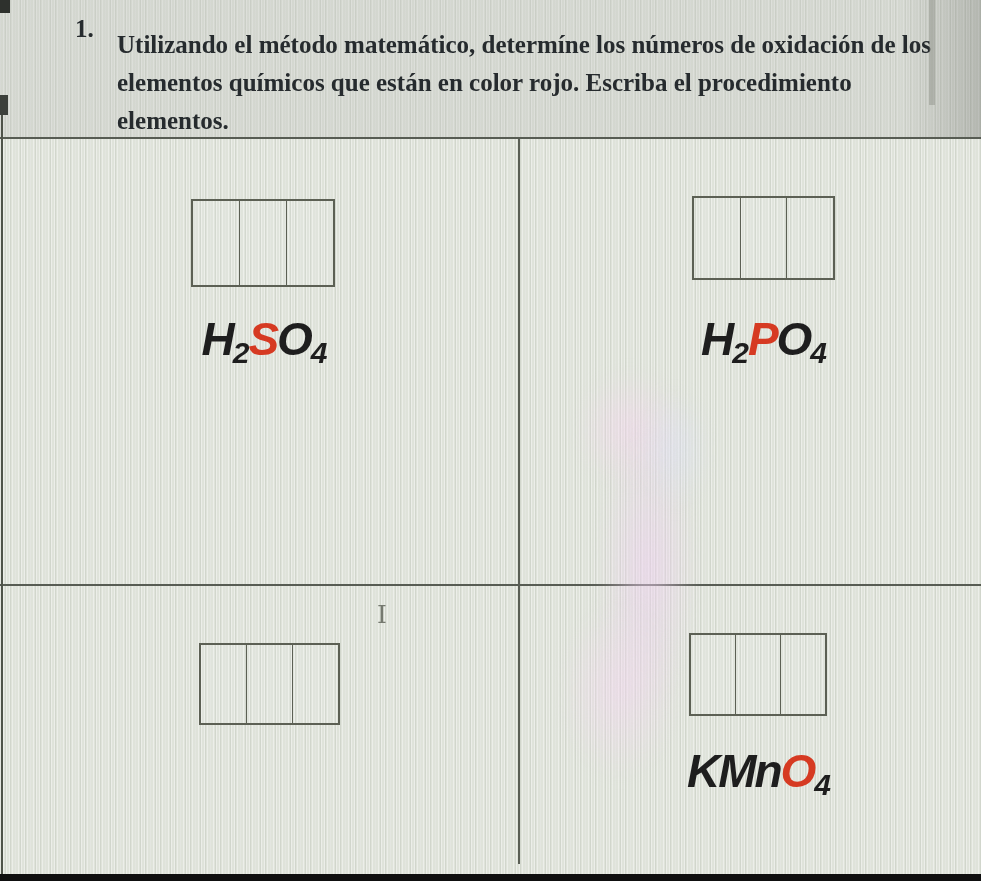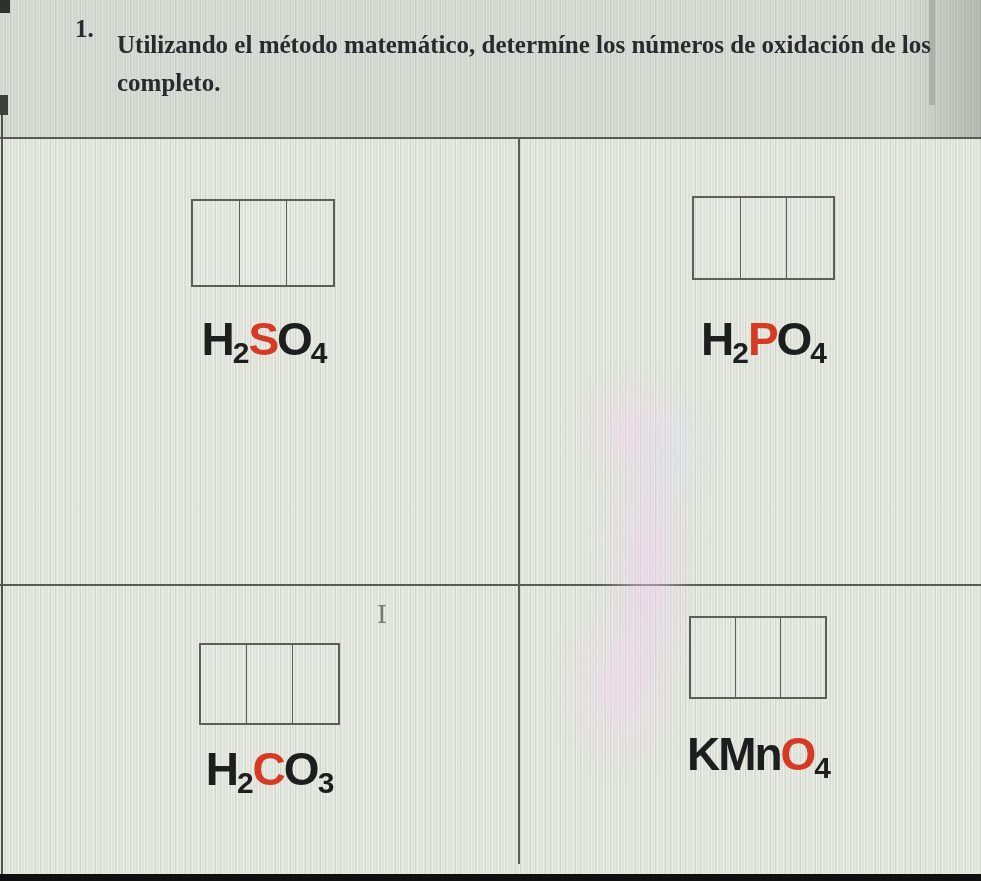--- a/index.html
+++ b/index.html
@@ -33,25 +33,25 @@
   .hline{position:absolute;left:0;width:981px;height:2px;background:#575c53;}
   .hline-top{top:137px;}
   .hline-mid{top:584px;}
   .vline-mid{position:absolute;left:518px;top:139px;width:2px;height:725px;background:#5a5e55;}
   .lborder{position:absolute;left:1px;top:114px;width:2px;height:767px;background:#4e5349;}
   .corner-tl{position:absolute;left:0;top:0;width:10px;height:13px;background:#2e312d;}
   .notch-left{position:absolute;left:0;top:95px;width:8px;height:20px;background:#3c403b;}
   .bottom-bar{position:absolute;left:0;bottom:0;width:981px;height:7px;background:#0f0f0f;}
   .crease-right{position:absolute;left:929px;top:0;width:6px;height:105px;background:rgba(120,124,116,0.35);}
   
-  .quad{position:absolute;}
+  .quad{position:absolute;font-style:italic;}
   .q-tl{left:3px;top:139px;width:515px;height:445px;}
   .q-tr{left:520px;top:139px;width:461px;height:349px;}
   .q-bl{left:3px;top:586px;width:515px;height:288px;}
-  .q-br{left:520px;top:569px;width:461px;height:288px;}
+  .q-br{left:520px;top:586px;width:461px;height:288px;}
   
   .cellbox{
     position:absolute;display:flex;
     border:2px solid #5c6054;
     background:rgba(255,255,255,0.06);
     box-sizing:border-box;
   }
   .cellbox .cell{flex:1;border-right:1px solid #5c6054;}
   .cellbox .cell:last-child{border-right:none;}
   
@@ -80,21 +80,22 @@
 </head>
 <body>
 
 <div class="canvas">
 
   <div class="title-band"></div>
   <div class="title-block">
     <span class="num">1.</span>
     <div class="lines">
       <div class="title-line">Utilizando el método matemático, determíne los números de oxidación de los</div>
-      <div class="title-line">completo.</div>
+      <div class="title-line">elementos químicos que están en color rojo. Escriba el procedimiento</div>
+      <div class="title-line">elementos.</div>
     </div>
   </div>
 
   <div class="hline hline-top"></div>
   <div class="hline hline-mid"></div>
   <div class="vline-mid"></div>
   <div class="lborder"></div>
   <div class="corner-tl"></div>
   <div class="notch-left"></div>
   <div class="bottom-bar"></div>
@@ -126,23 +127,20 @@
       <span>H</span><span class="sub">2</span><span class="red">P</span><span>O</span><span class="sub">4</span>
     </div>
   </div>
 
   <div class="quad q-bl">
     <div class="cellbox" style="left:196px;top:57px;width:141px;height:82px;">
       <span class="cell"></span>
       <span class="cell"></span>
       <span class="cell"></span>
     </div>
-    <div class="formula" style="left:196px;top:160px;width:141px;">
-      <span>H</span><span class="sub">2</span><span class="red">C</span><span>O</span><span class="sub">3</span>
-    </div>
   </div>
 
   <div class="quad q-br">
     <div class="cellbox" style="left:169px;top:47px;width:138px;height:83px;">
       <span class="cell"></span>
       <span class="cell"></span>
       <span class="cell"></span>
     </div>
     <div class="formula" style="left:166px;top:162px;width:145px;">
       <span>KMn</span><span class="sub"></span><span class="red">O</span><span></span><span class="sub">4</span>

